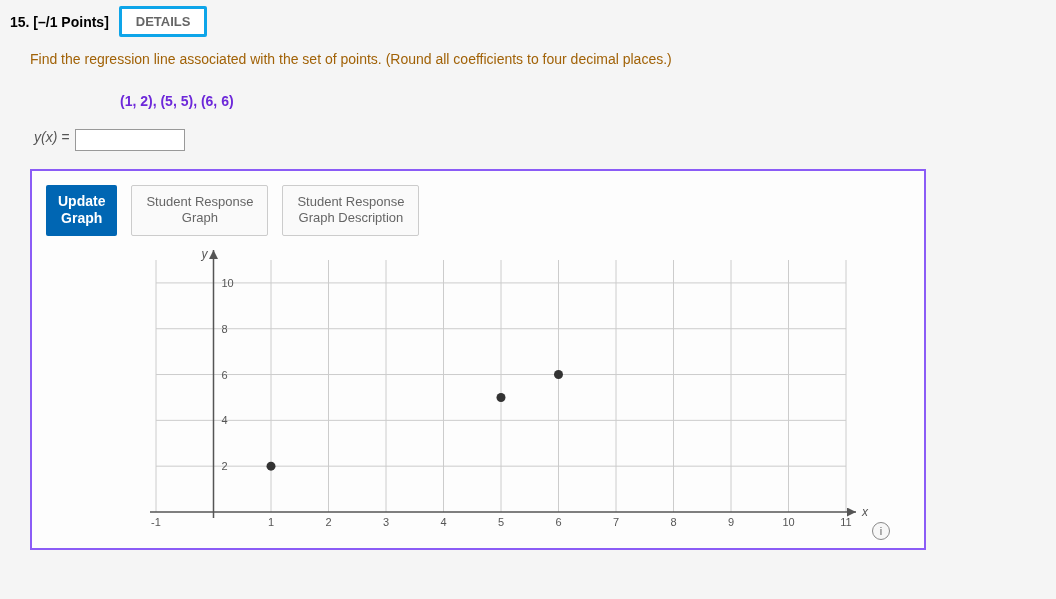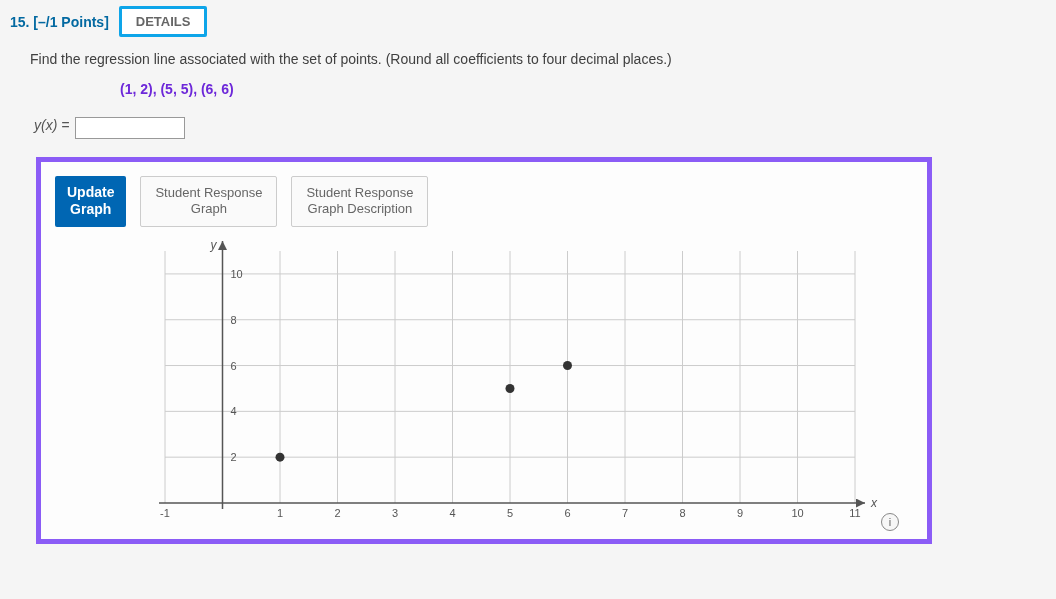--- a/index.html
+++ b/index.html
@@ -12,39 +12,39 @@
     overflow: hidden;
   }
   .header-row {
     display: flex;
     align-items: center;
     padding: 6px 10px;
     gap: 10px;
   }
   .q-number {
     font-weight: bold;
-    color: #0369a1;
+    color: #000000;
     font-size: 14px;
   }
   .hdr-btn {
     border: 3px solid #0ea5e9;
     background: #fff;
     padding: 5px 14px;
     font-size: 13px;
     color: #666;
     font-weight: bold;
     cursor: pointer;
     border-radius: 2px;
   }
   .content {
     padding: 8px 30px 10px 30px;
   }
   .instruction {
-    color: #404040;
-    margin-bottom: 14px;
+    color: #a16207;
+    margin-bottom: 26px;
   }
   .points-block {
     padding-left: 90px;
     font-weight: bold;
     color: #6d28d9;
     margin-bottom: 20px;
   }
   .answer-row {
     display: flex;
     align-items: flex-start;
@@ -63,25 +63,24 @@
     background: #fff;
     padding: 2px 4px;
     font-size: 13px;
   }
   .graph-instruction {
     color: #555;
     margin-bottom: 14px;
     white-space: nowrap;
   }
   .graph-panel {
-    border: 5px solid #8b5cf6;
+    border: 2px solid #8b5cf6;
     background: #fdfdfd;
     width: 896px;
     padding: 14px 14px 6px 14px;
-    margin-left: 6px;
   }
   .tab-row {
     display: flex;
     gap: 14px;
     margin-bottom: 6px;
   }
   .update-btn {
     background: #0066b3;
     color: #fff;
     font-weight: bold;

